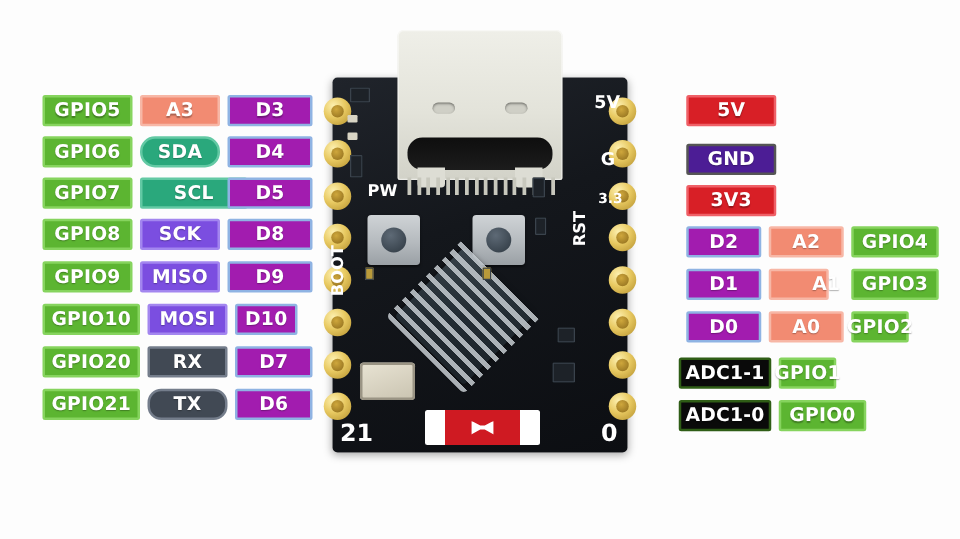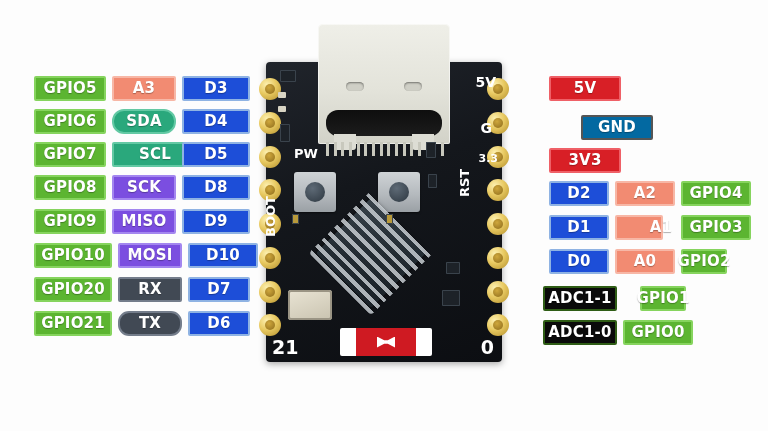--- a/index.html
+++ b/index.html
@@ -23,26 +23,26 @@
     letter-spacing:.2px;
     border-radius:2px;
     border:2px solid rgba(255,255,255,.45);
     text-shadow:0 1px 1px rgba(0,0,0,.30);
     line-height:1;
     white-space:nowrap;
   }
   
   .c-gpio {background:#5cb531;border-color:#86d45e;}
   .c-analog{background:#f28b72;border-color:#f7b7a6;}
-  .c-digital{background:#1d4ed8;border-color:#8fb3e3;}
+  .c-digital{background:#a21caf;border-color:#8fb3e3;}
   .c-i2c  {background:#2aa87c;border-color:#63c9a4;}
   .c-spi  {background:#7b4ee0;border-color:#a386ef;}
   .c-uart {background:#414954;border-color:#747d8b;}
   .c-5v   {background:#d81f26;border-color:#ef6067;}
-  .c-gnd  {background:#0369a1;border-color:#555555;margin-left:32px;}
+  .c-gnd  {background:#4c1d95;border-color:#555555;}
   .c-3v3  {background:#d81f26;border-color:#ef6067;}
   .c-adc  {background:#0a0a0a;border-color:#2f5d16;}
 
   
   #board{
     position:absolute;
     left:266px;top:62px;width:236px;height:300px;
     background:linear-gradient(160deg,#20242b 0%,#14171c 40%,#0c0e12 100%);
     border-radius:4px;
     box-shadow:0 2px 7px rgba(0,0,0,.35);
@@ -150,21 +150,21 @@
     <div class="chip c-gpio" style="left:34px;top:175px;width:72px;">GPIO8</div>
     <div class="chip c-spi" style="left:112px;top:175px;width:64px;">SCK</div>
     <div class="chip c-digital" style="left:182px;top:175px;width:68px;">D8</div>
 
     <div class="chip c-gpio" style="left:34px;top:209px;width:72px;">GPIO9</div>
     <div class="chip c-spi" style="left:112px;top:209px;width:64px;">MISO</div>
     <div class="chip c-digital" style="left:182px;top:209px;width:68px;">D9</div>
 
     <div class="chip c-gpio" style="left:34px;top:243px;width:78px;">GPIO10</div>
     <div class="chip c-spi" style="left:118px;top:243px;width:64px;">MOSI</div>
-    <div class="chip c-digital" style="left:188px;top:243px;width:70px;">D10</div>
+    <div class="chip c-digital" style="left:188px;top:243px;width:50px;">D10</div>
 
     <div class="chip c-gpio" style="left:34px;top:277px;width:78px;">GPIO20</div>
     <div class="chip c-uart" style="left:118px;top:277px;width:64px;">RX</div>
     <div class="chip c-digital" style="left:188px;top:277px;width:62px;">D7</div>
 
     <div class="chip c-gpio" style="left:34px;top:311px;width:78px;">GPIO21</div>
     <div class="chip c-uart" style="left:118px;top:311px;width:64px;border-radius:11px;">TX</div>
     <div class="chip c-digital" style="left:188px;top:311px;width:62px;">D6</div>
   </div>
 
@@ -261,19 +261,19 @@
 
     <div class="chip c-digital" style="left:549px;top:215px;width:60px;">D1</div>
     <div class="chip c-analog" style="left:615px;top:215px;width:44px;padding-left:44px;">A1</div>
     <div class="chip c-gpio" style="left:681px;top:215px;width:70px;">GPIO3</div>
 
     <div class="chip c-digital" style="left:549px;top:249px;width:60px;">D0</div>
     <div class="chip c-analog" style="left:615px;top:249px;width:60px;">A0</div>
     <div class="chip c-gpio" style="left:681px;top:249px;width:46px;">GPIO2</div>
 
     <div class="chip c-adc" style="left:543px;top:286px;width:74px;">ADC1-1</div>
-    <div class="chip c-gpio" style="left:623px;top:286px;width:46px;margin-left:17px;">GPIO1</div>
+    <div class="chip c-gpio" style="left:623px;top:286px;width:46px;">GPIO1</div>
 
     <div class="chip c-adc" style="left:543px;top:320px;width:74px;">ADC1-0</div>
     <div class="chip c-gpio" style="left:623px;top:320px;width:70px;">GPIO0</div>
   </div>
 
 </div>
 
 </body></html>

